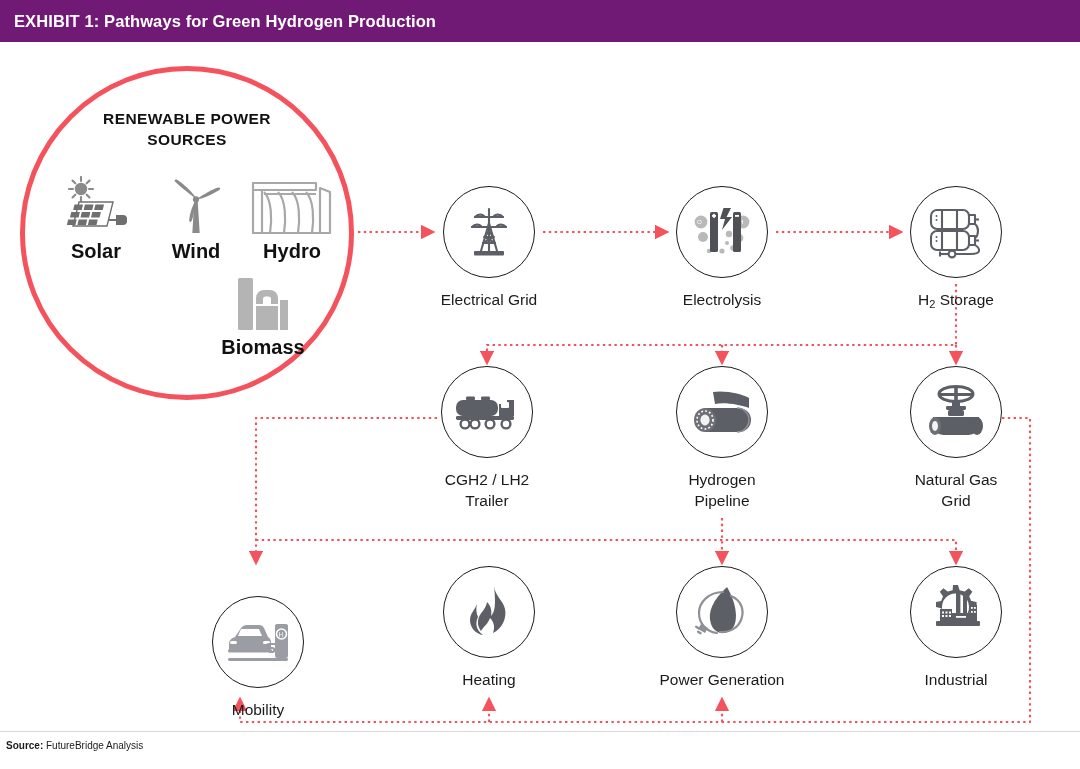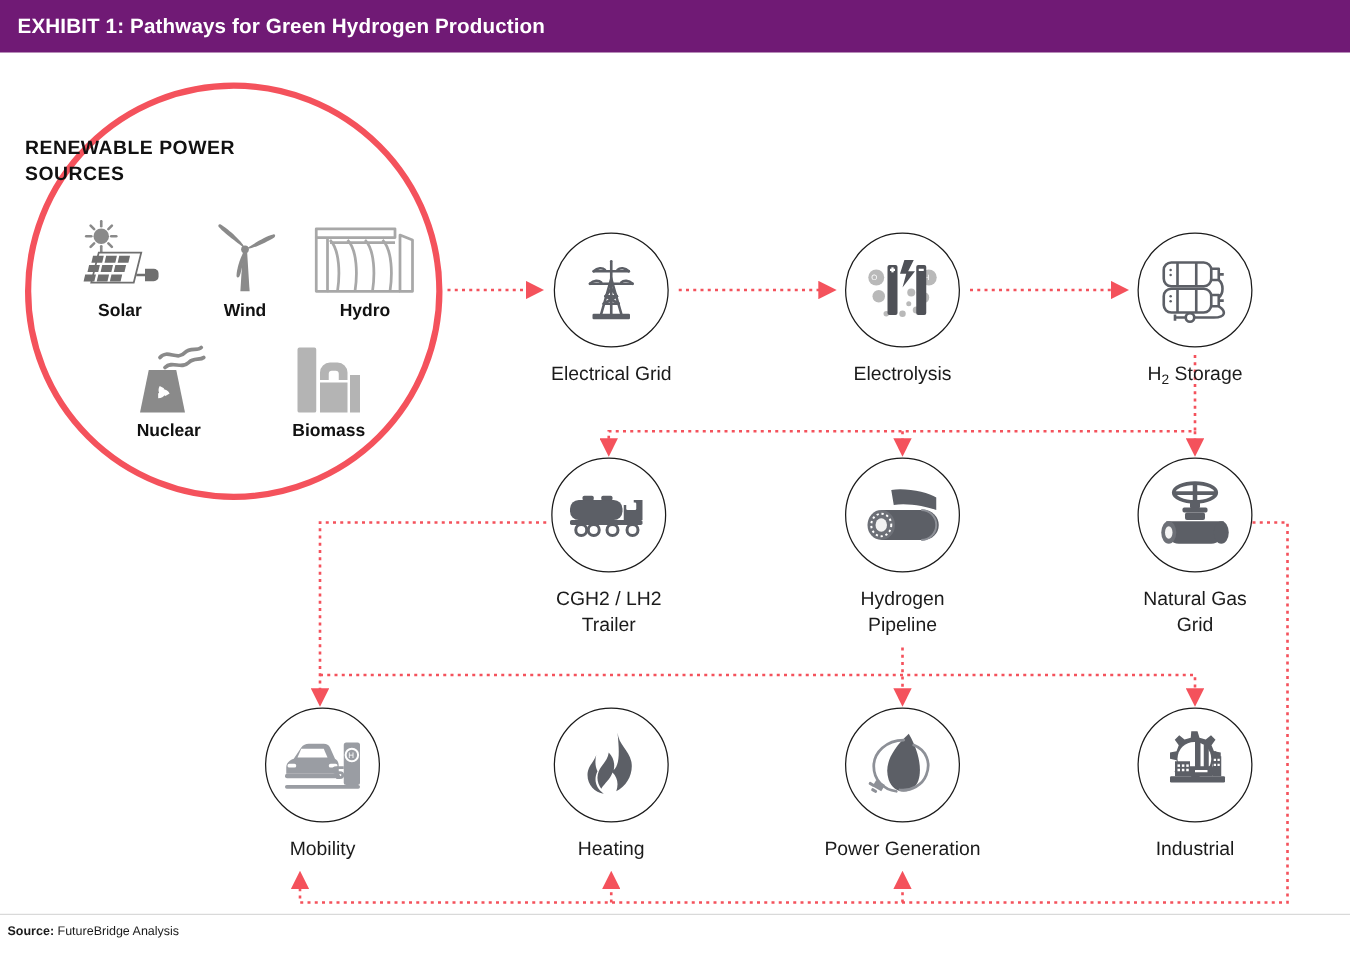--- a/index.html
+++ b/index.html
@@ -27,29 +27,29 @@
   #wires{position:absolute;left:0;top:0;width:1080px;height:769px;pointer-events:none;}
 
   
   .renew-circle{
     position:absolute;left:20px;top:66px;width:334px;height:334px;
     border:5px solid #F4525C;border-radius:50%;
     box-sizing:border-box;
   }
   .renew-title{
     position:absolute;left:20px;top:108px;width:334px;
-    color:#111;font-weight:bold;
+    text-align:center;color:#111;font-weight:bold;
     font-size:15.5px;line-height:21px;letter-spacing:.4px;
   }
   .src{
     position:absolute;width:104px;text-align:center;
   }
   .src .glyph{height:66px;display:flex;align-items:flex-end;justify-content:center;}
   .src .nm{
-    margin-top:4px;font-size:14px;font-weight:bold;color:#111;
+    margin-top:4px;font-size:20px;font-weight:bold;color:#111;
   }
   .src-solar{left:44px;top:170px;}
   .src-wind{left:144px;top:170px;}
   .src-hydro{left:240px;top:170px;}
   .src-nuclear{left:83px;top:266px;}
   .src-biomass{left:211px;top:266px;}
 
   
   .node{position:absolute;width:200px;text-align:center;}
   .node .circ{
@@ -62,21 +62,21 @@
     margin-top:11px;font-size:15.5px;color:#1b1b1b;line-height:21px;
   }
   .node .lbl sub{font-size:11px;vertical-align:baseline;position:relative;top:3px;}
 
   .n-grid{left:389px;top:186px;}
   .n-electrolysis{left:622px;top:186px;}
   .n-storage{left:856px;top:186px;}
   .n-trailer{left:387px;top:366px;}
   .n-pipeline{left:622px;top:366px;}
   .n-ngg{left:856px;top:366px;}
-  .n-mobility{left:158px;top:566px;}
+  .n-mobility{left:158px;top:596px;}
   .n-heating{left:389px;top:566px;}
   .n-power{left:622px;top:566px;}
   .n-industrial{left:856px;top:566px;}
 
   
   .footer{
     position:absolute;left:6px;top:740px;font-size:10px;color:#1b1b1b;
   }
   .footer b{font-weight:bold;}
   .rule{position:absolute;left:0;top:731px;width:1080px;height:1px;background:#d9d9d9;}
@@ -191,38 +191,20 @@
           <path d="M28,12 C36,20 36,40 34,53"></path>
           <path d="M42,12 C50,20 50,40 48,53"></path>
           <path d="M56,12 C64,20 64,40 62,53"></path>
           <path d="M14,14 L66,14"></path>
         </g>
       </svg>
     </div>
     <div class="nm">Hydro</div>
   </div>
 
-  <div class="src src-nuclear">
-    <div class="glyph">
-      <svg width="74" height="62" viewBox="0 0 74 62">
-        <g fill="none" stroke="#8a8a8a" stroke-width="3" stroke-linecap="round">
-          <path d="M30,16 C36,9 44,19 50,12 C54,7.5 60,11 63,8"></path>
-          <path d="M34,24 C40,18 47,26 53,20 C57,16 62,18.5 65,16"></path>
-        </g>
-        <path d="M21,26 l22,0 l7,34 l-36,0 z" fill="#8a8a8a"></path>
-        <g fill="#ffffff">
-          <circle cx="32" cy="44" r="2.6"></circle>
-          <path d="M32,41.4 a6.6,6.6 0 0 1 5.7,3.3 l-3.4,2 a2.7,2.7 0 0 0 -2.3,-1.3 z" transform="rotate(0 32 44)"></path>
-          <path d="M32,41.4 a6.6,6.6 0 0 1 5.7,3.3 l-3.4,2 a2.7,2.7 0 0 0 -2.3,-1.3 z" transform="rotate(120 32 44)"></path>
-          <path d="M32,41.4 a6.6,6.6 0 0 1 5.7,3.3 l-3.4,2 a2.7,2.7 0 0 0 -2.3,-1.3 z" transform="rotate(240 32 44)"></path>
-        </g>
-      </svg>
-    </div>
-    <div class="nm">Nuclear</div>
-  </div>
 
   <div class="src src-biomass">
     <div class="glyph">
       <svg width="66" height="62" viewBox="0 0 66 62">
         <g fill="#b4b4b4">
           <rect x="8" y="8" width="15" height="52" rx="1.5"></rect>
           <path d="M26,34 l0,-6 a8,8 0 0 1 8,-8 l6,0 a8,8 0 0 1 8,8 l0,6 l-7,0 l0,-5 a2.5,2.5 0 0 0 -2.5,-2.5 l-3,0 a2.5,2.5 0 0 0 -2.5,2.5 l0,5 z"></path>
           <path d="M26,36 l22,0 l0,24 l-22,0 z"></path>
           <path d="M50,30 l8,0 l0,30 l-8,0 z"></path>
         </g>

